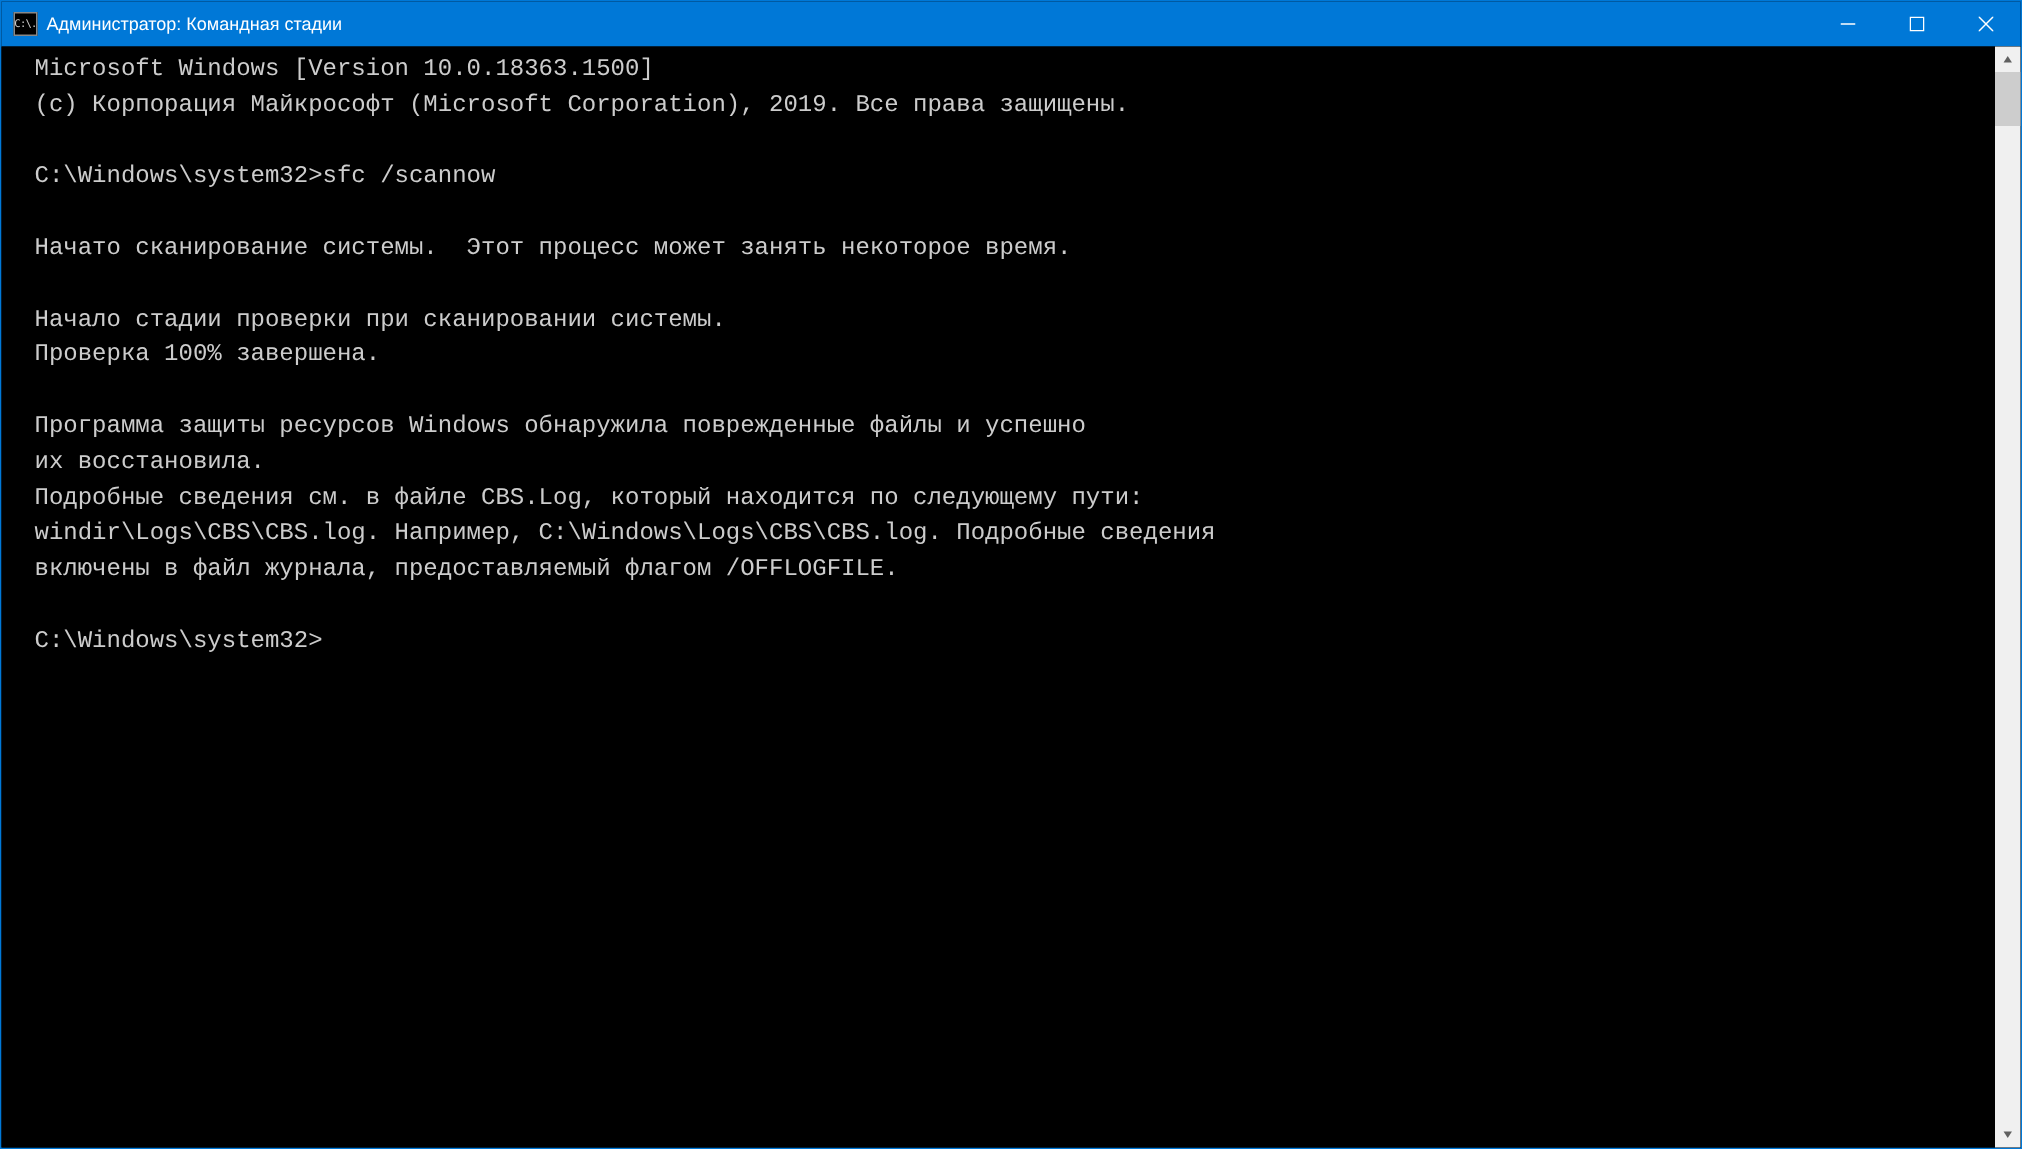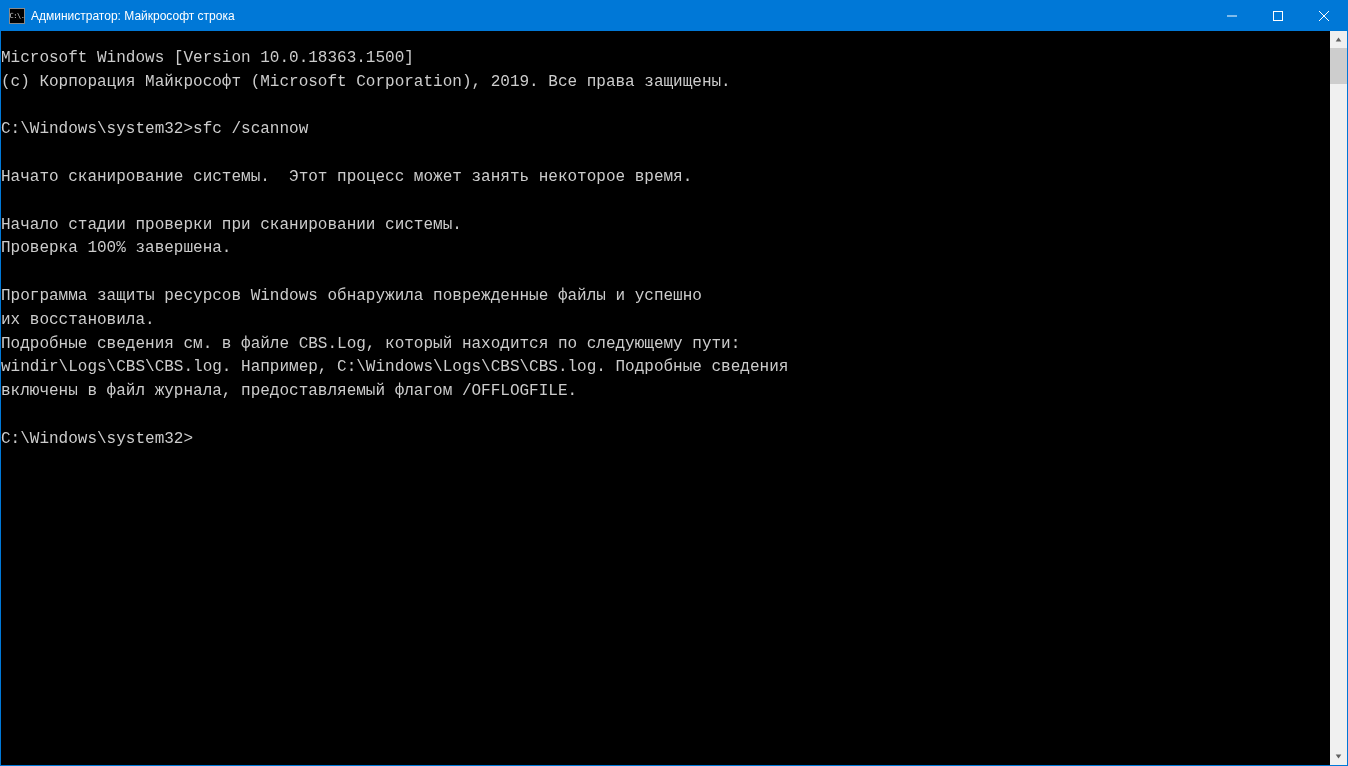--- a/index.html
+++ b/index.html
@@ -72,28 +72,27 @@
       fill: none;
     }
     .console-area {
       flex: 1;
       display: flex;
       background: #000;
       overflow: hidden;
     }
     .console-content {
       flex: 1;
-      padding: 4px 2px 4px 0;
+      padding: 4px 2px 4px 22px;
       font-family: Consolas, "Courier New", monospace;
       font-size: 16px;
       line-height: 23.8px;
       color: #cccccc;
       white-space: pre;
       overflow: hidden;
-      margin-top: 12px;
     }
     .scrollbar {
       width: 17px;
       background: #f0f0f0;
       display: flex;
       flex-direction: column;
     }
     .scroll-arrow {
       height: 17px;
       background: #f0f0f0;
@@ -123,21 +122,21 @@
     }
   </style>
 </head>
 <body>
 
 <div class="window">
   <div class="titlebar">
     <div class="titlebar-icon">
       <span>C:\.</span>
     </div>
-    <div class="titlebar-text">Администратор: Майкрософт строка</div>
+    <div class="titlebar-text">Администратор: Командная стадии</div>
     <div class="titlebar-spacer"></div>
     <div class="titlebar-controls">
       <div class="titlebar-btn">
         <svg viewBox="0 0 10 10">
             <line x1="0" y1="5" x2="10" y2="5"></line>
           </svg>
       </div>
       <div class="titlebar-btn">
         <svg viewBox="0 0 10 10">
             <rect x="0.5" y="0.5" width="9" height="9"></rect>

